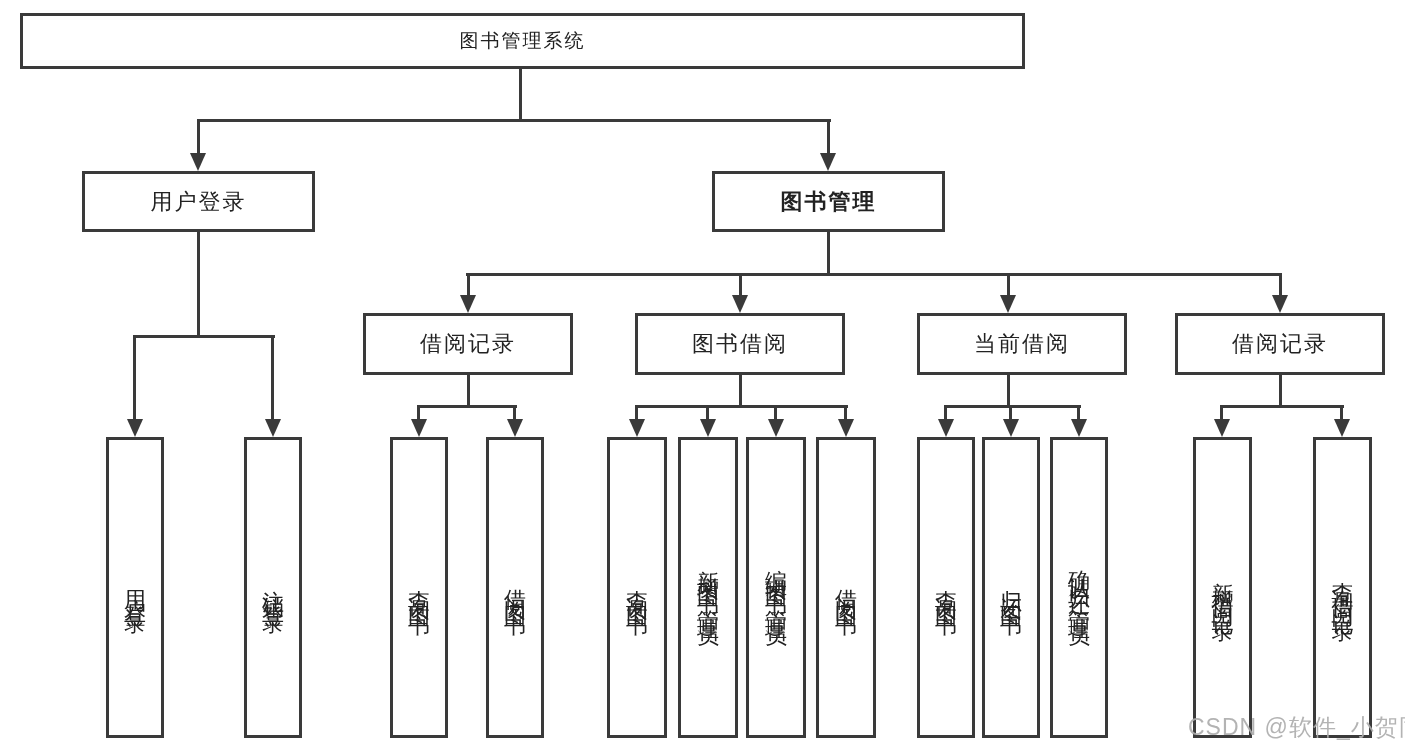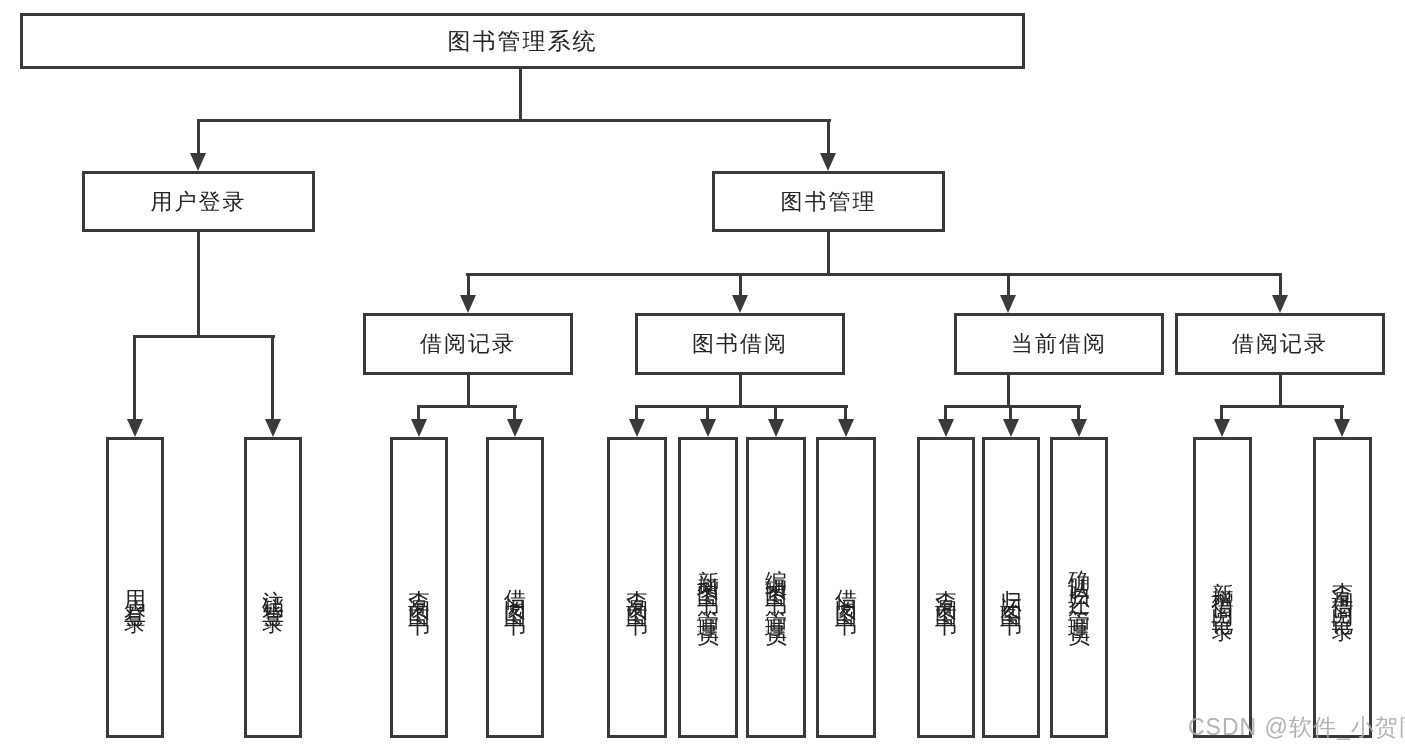--- a/index.html
+++ b/index.html
@@ -16,21 +16,21 @@
     position: absolute;
     box-sizing: border-box;
     border: 3px solid #3a3a3a;
     background: #ffffff;
     display: flex;
     align-items: center;
     justify-content: center;
     letter-spacing: 2px;
     color: #222222;
   }
-  .l1 { left: 20px; top: 13px; width: 1005px; height: 56px; font-size: 23px; }
+  .l1 { left: 20px; top: 13px; width: 1005px; height: 56px; font-size: 19px; }
   .l2 { top: 171px; width: 233px; height: 61px; font-size: 22px; }
   .l3 { top: 313px; width: 210px; height: 62px; font-size: 22px; }
   .vbox {
     position: absolute;
     box-sizing: border-box;
     border: 3px solid #3a3a3a;
     background: #ffffff;
     top: 437px;
     height: 301px;
     display: flex;
@@ -75,21 +75,21 @@
   <div class="box l1">图书管理系统</div>
 
   <div class="vline" style="left:519px; top:67px; height:54px;"></div>
   <div class="hline" style="left:197px; top:119px; width:634px;"></div>
   <div class="stem" style="left:197px; top:119px; height:37px;"></div>
   <div class="arrow" style="left:190px; top:153px;"></div>
   <div class="stem" style="left:827px; top:119px; height:37px;"></div>
   <div class="arrow" style="left:820px; top:153px;"></div>
 
   <div class="box l2" style="left:82px;">用户登录</div>
-  <div class="box l2" style="left:712px;">图书管理</div>
+  <div class="box l2" style="left:712px;font-weight:bold;">图书管理</div>
 
   <div class="vline" style="left:197px; top:230px; height:107px;"></div>
   <div class="hline" style="left:133px; top:335px; width:142px;"></div>
   <div class="stem" style="left:133px; top:335px; height:87px;"></div>
   <div class="arrow" style="left:127px; top:419px;"></div>
   <div class="stem" style="left:271px; top:335px; height:87px;"></div>
   <div class="arrow" style="left:265px; top:419px;"></div>
 
   <div class="vline" style="left:827px; top:230px; height:46px;"></div>
   <div class="hline" style="left:466px; top:273px; width:816px;"></div>
@@ -97,21 +97,21 @@
   <div class="arrow" style="left:460px; top:295px;"></div>
   <div class="stem" style="left:739px; top:273px; height:25px;"></div>
   <div class="arrow" style="left:732px; top:295px;"></div>
   <div class="stem" style="left:1007px; top:273px; height:25px;"></div>
   <div class="arrow" style="left:1000px; top:295px;"></div>
   <div class="stem" style="left:1279px; top:273px; height:25px;"></div>
   <div class="arrow" style="left:1272px; top:295px;"></div>
 
   <div class="box l3" style="left:363px;">借阅记录</div>
   <div class="box l3" style="left:635px;font-family:Liberation Serif, serif;">图书借阅</div>
-  <div class="box l3" style="left:954px;">当前借阅</div>
+  <div class="box l3" style="left:917px;">当前借阅</div>
   <div class="box l3" style="left:1175px;">借阅记录</div>
 
   <div class="vline" style="left:467px; top:374px; height:33px;"></div>
   <div class="hline" style="left:417px; top:405px; width:100px;"></div>
   <div class="stem" style="left:417px; top:405px; height:17px;"></div>
   <div class="arrow" style="left:411px; top:419px;"></div>
   <div class="stem" style="left:513px; top:405px; height:17px;"></div>
   <div class="arrow" style="left:507px; top:419px;"></div>
 
   <div class="vline" style="left:739px; top:374px; height:33px;"></div>

